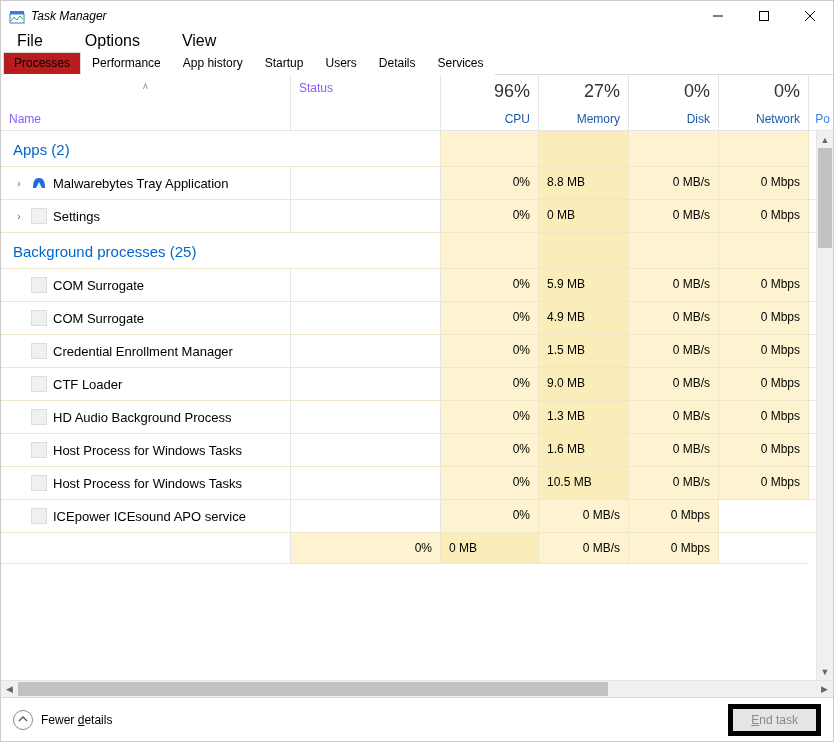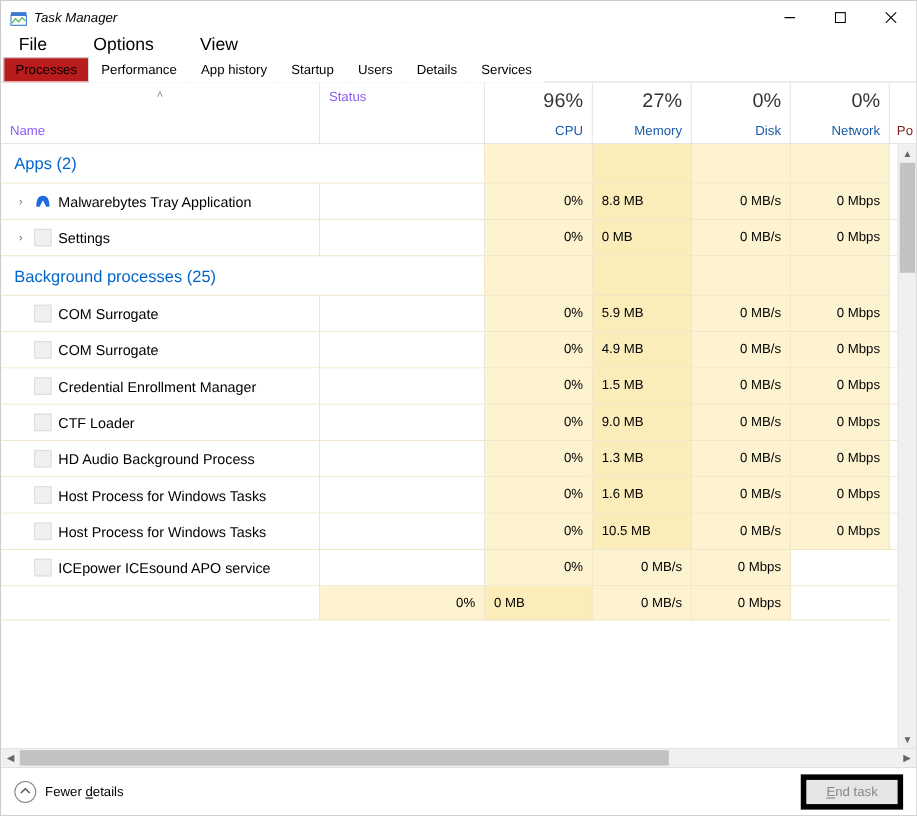--- a/index.html
+++ b/index.html
@@ -111,21 +111,21 @@
   }
   .header-label { color: #8b5cf6; }
   .header-pct {
     font-size: 18px;
     text-align: right;
     color: #333;
   }
   .header-cell.metric { align-items: flex-end; }
   .header-cell .metric-label { color: #1a5aa8; text-align: right; }
   .header-cell.power { justify-content: flex-end; padding-left: 4px; padding-right: 4px; }
-  .header-cell.power .metric-label { color: #7f1d1d; }
+  .header-cell.power .metric-label { color: #3b82f6; }
 
   
   .body-area {
     flex: 1;
     overflow: hidden;
     position: relative;
   }
   .body-scroll {
     overflow: hidden;
     height: 100%;

